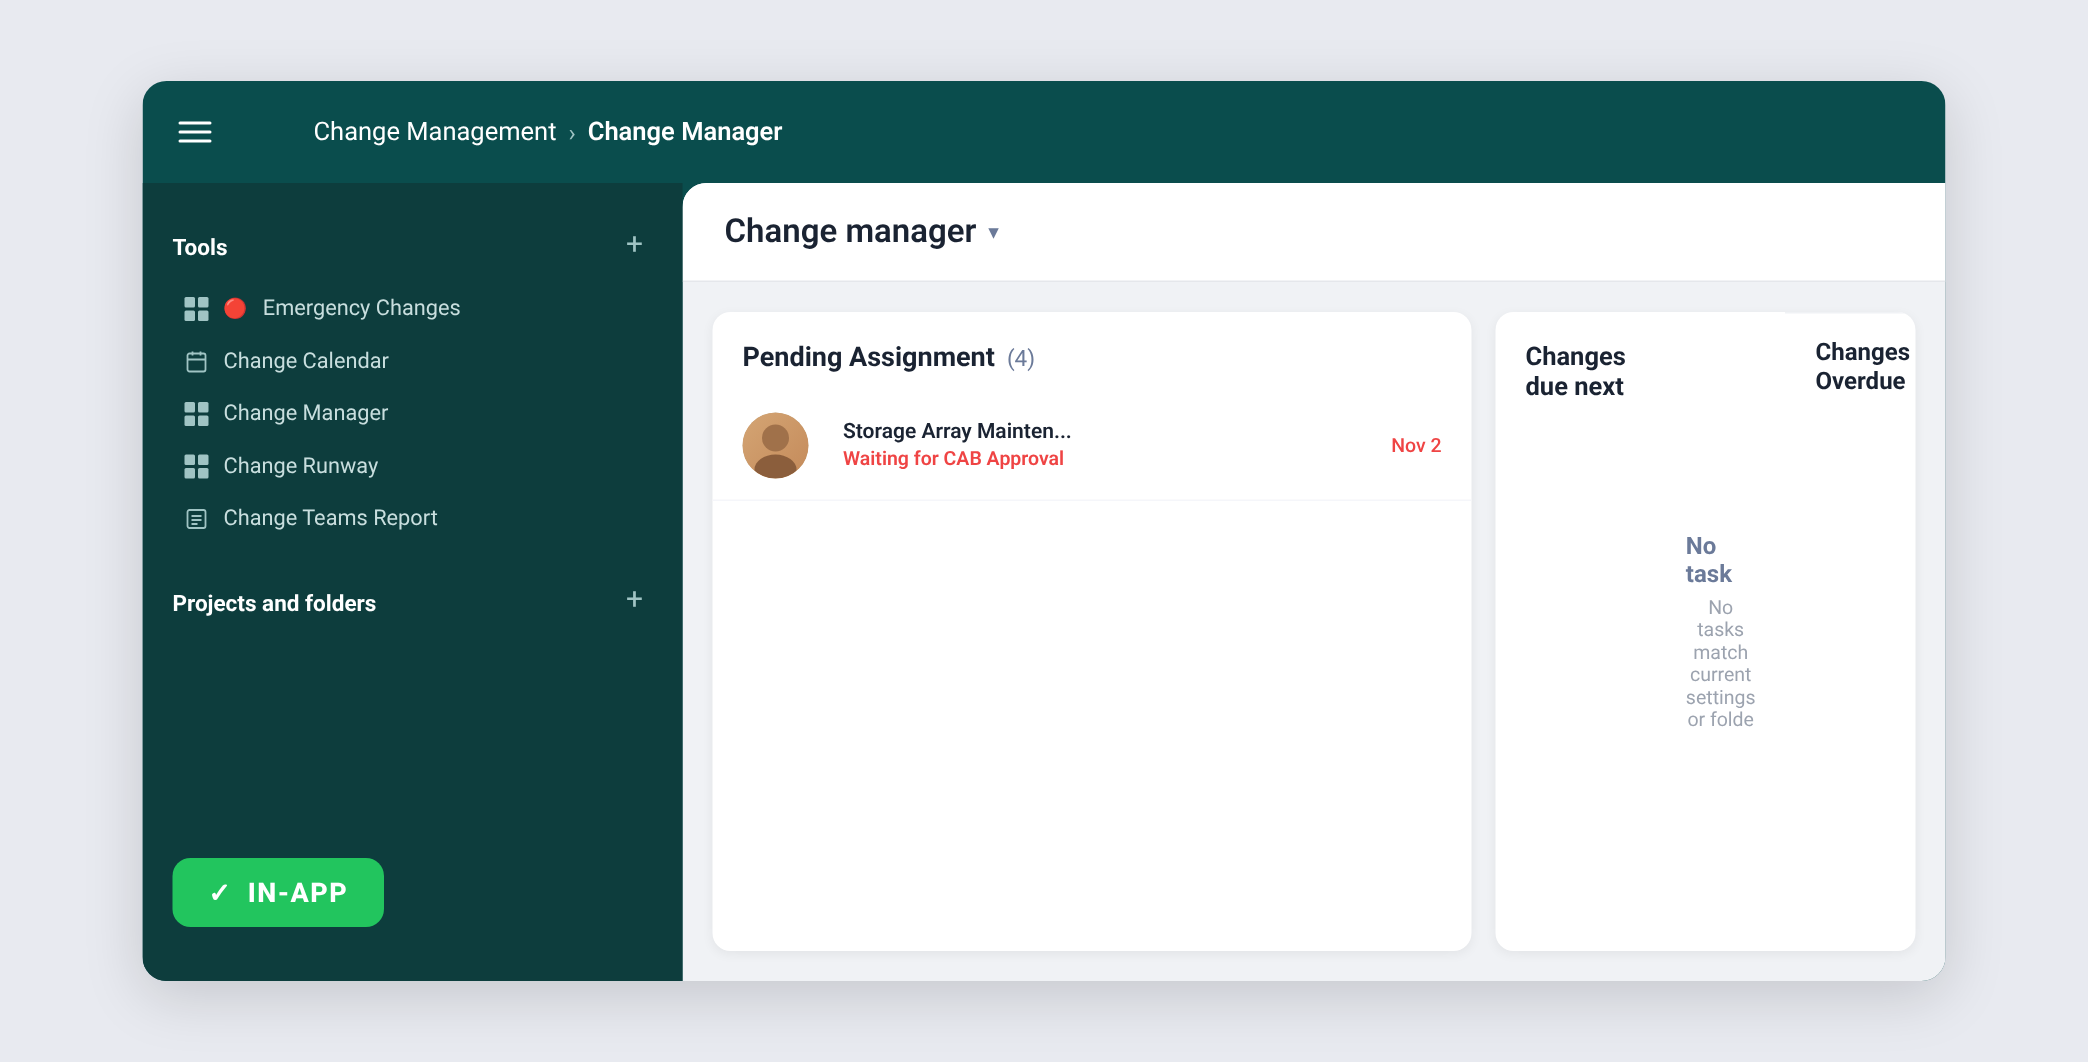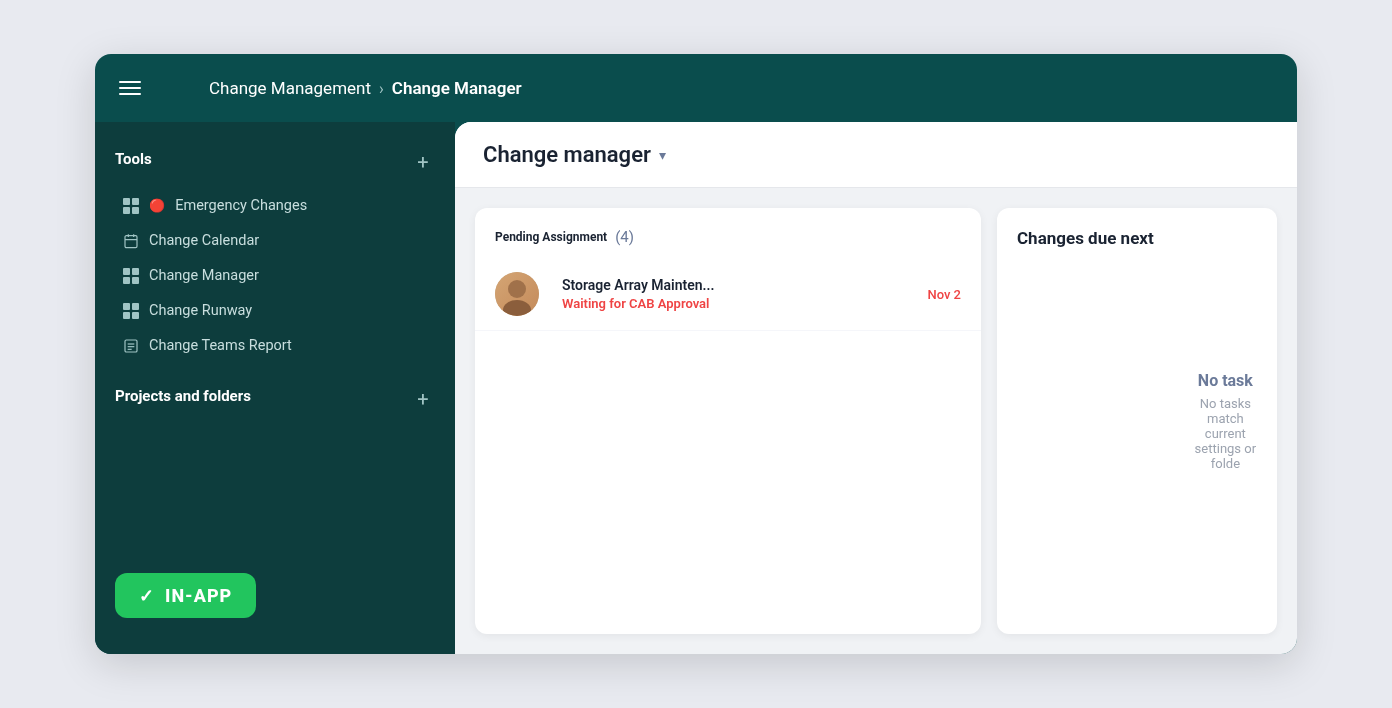--- a/index.html
+++ b/index.html
@@ -85,21 +85,21 @@
     .sidebar {
       width: 360px;
       background: #0d3d3d;
       padding: 28px 20px;
       flex-shrink: 0;
       position: relative;
     }
 
     .sidebar-section-header {
       display: flex;
-      align-items: flex-start;
+      align-items: flex-end;
       justify-content: space-between;
       margin-bottom: 14px;
     }
 
     .sidebar-section-title {
       color: #fff;
       font-weight: 700;
       font-size: 15px;
     }
 
@@ -260,21 +260,21 @@
       padding: 20px 20px 12px;
     }
 
     .card-title-row {
       display: flex;
       align-items: center;
       gap: 8px;
     }
 
     .card-title {
-      font-size: 12px;
+      font-size: 18px;
       font-weight: 700;
       color: #1a2332;
     }
 
     .card-count {
       font-size: 15px;
       color: #6b7a99;
       font-weight: 400;
     }
 
@@ -550,17 +550,20 @@
         </div>
 
         <div class="card card-right">
           <div class="card-right-title">Changes due next</div>
 
           <div class="no-tasks">
             <div class="no-tasks-title">No task</div>
             <div class="no-tasks-desc">No tasks match current settings or folde</div>
           </div>
 
+          <div class="card-right-bottom">
+            <div class="changes-overdue-title">Changes Overdue</div>
+          </div>
         </div>
       </div>
     </div>
   </div>
 </div>
 
 </body></html>

